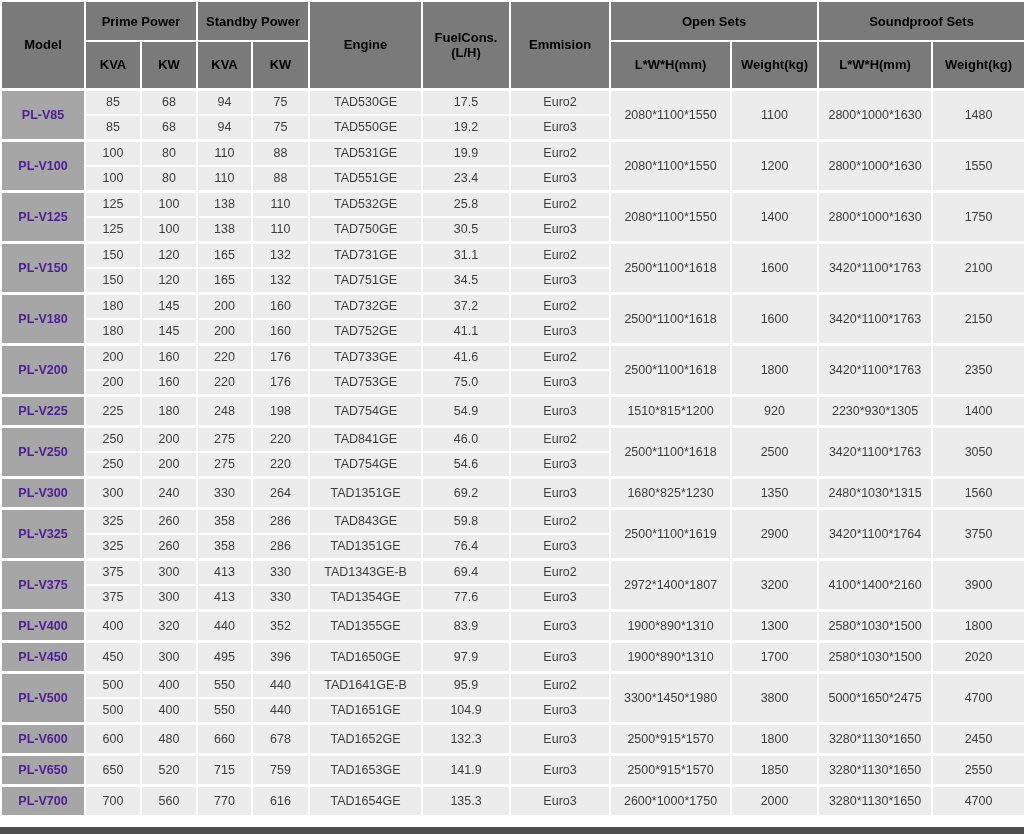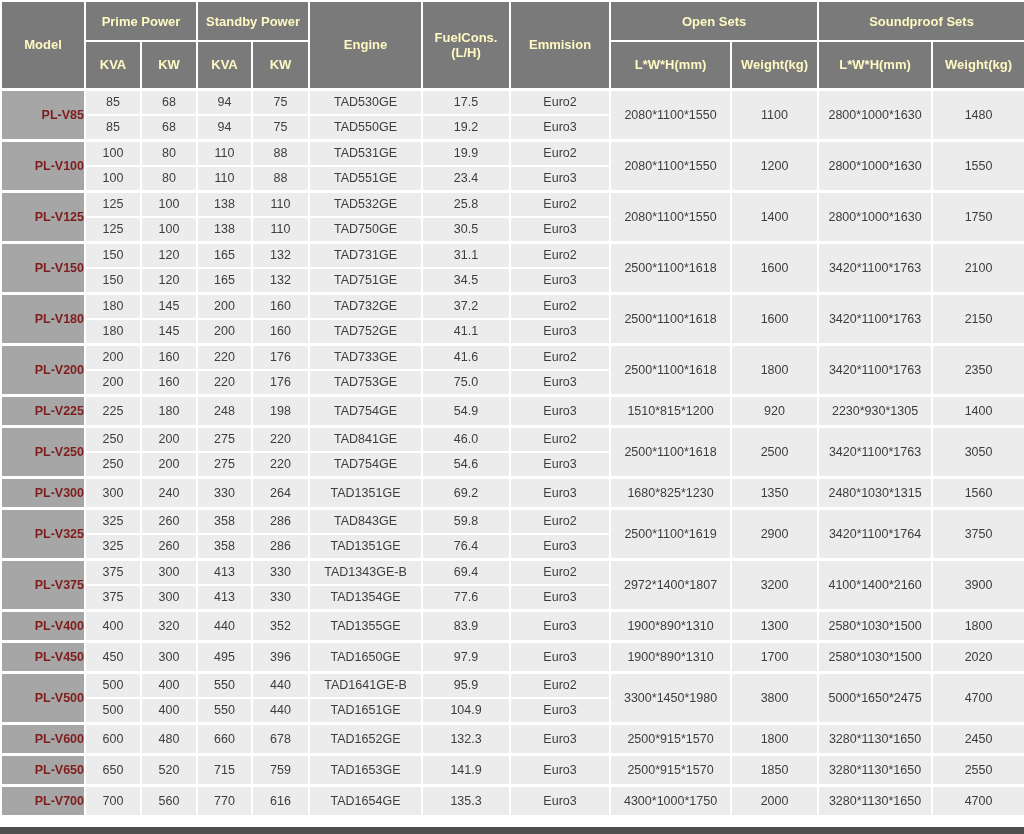--- a/index.html
+++ b/index.html
@@ -8,27 +8,27 @@
     background:#ffffff;font-family:"Liberation Sans",sans-serif;
   }
   table{
     border-collapse:collapse;table-layout:fixed;width:1024px;
   }
   th,td{
     border:2px solid #ffffff;text-align:center;vertical-align:middle;
     padding:0;overflow:hidden;white-space:nowrap;
   }
   thead th{
-    background:#7a7a7a;color:#fef9c3;font-size:13px;font-weight:bold;
+    background:#7a7a7a;color:#000000;font-size:13px;font-weight:bold;
   }
   thead tr.head-row-1{height:40px;}
   thead tr.head-row-2{height:48px;}
   .two-line span{display:block;line-height:15px;}
   tbody th{
-    background:#a6a6a6;color:#7f1d1d;font-weight:bold;font-size:12.5px;text-align:right;
+    background:#a6a6a6;color:#4c1d95;font-weight:bold;font-size:12.5px;
   }
   tbody td{
     background:#ececec;color:#3d3d3d;font-size:12.5px;font-weight:normal;
   }
   tbody.multi td,tbody.multi th{height:23px;}
   tbody.single td,tbody.single th{height:28px;}
   tbody tr:first-child td,tbody tr:first-child th{border-top:3px solid #ffffff;}
   tbody tr.sub2 td{border-top:1px solid #ffffff;}
   .bottom-bar{
     position:absolute;left:0;right:0;bottom:0;height:7px;background:#4f4f4f;
@@ -426,21 +426,21 @@
     <tbody class="single">
       <tr class="first">
         <th>PL-V700</th>
         <td>700</td>
         <td>560</td>
         <td>770</td>
         <td>616</td>
         <td>TAD1654GE</td>
         <td>135.3</td>
         <td>Euro3</td>
-        <td>4300*1000*1750</td>
+        <td>2600*1000*1750</td>
         <td>2000</td>
         <td>3280*1130*1650</td>
         <td>4700</td>
       </tr>
     </tbody>
   </table>
 
 <div class="bottom-bar"></div>
 
 </body></html>

